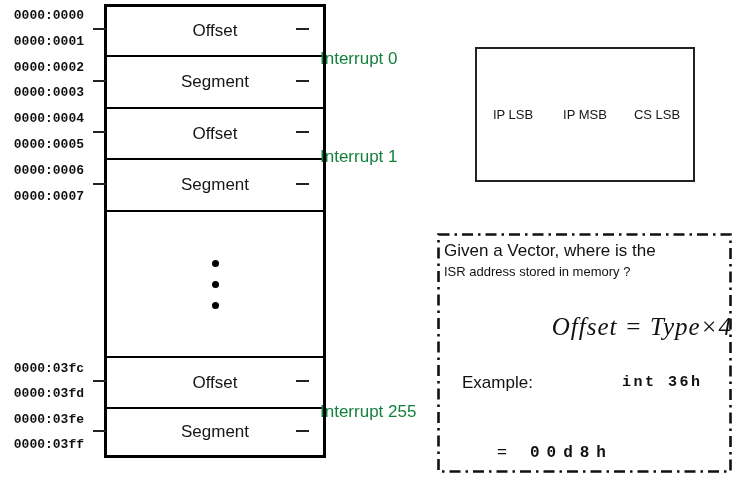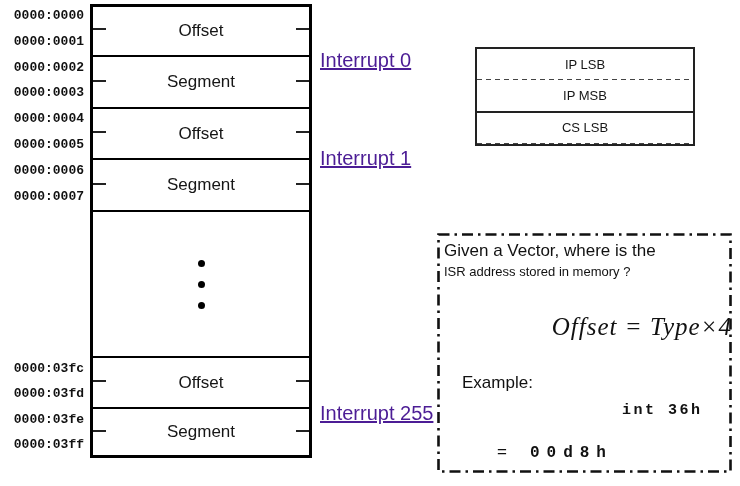--- a/index.html
+++ b/index.html
@@ -1,58 +1,58 @@
 <!DOCTYPE html>
 <html><head>
 <meta charset="utf-8">
 <style>
   html,body{margin:0;padding:0;background:#fff;}
   .canvas{position:relative;width:740px;height:486px;background:#ffffff;overflow:hidden;
           font-family:"Liberation Sans",sans-serif;color:#111;}
 
   
-  .memtable{position:absolute;left:90px;top:4px;width:216px;height:448px;
+  .memtable{position:absolute;left:104px;top:4px;width:216px;height:448px;
             border:3px solid #000;display:flex;flex-direction:column;}
   .memrow{display:flex;align-items:center;justify-content:center;
           font-size:17px;color:#161616;}
   .hdiv{height:2px;background:#000;flex:none;}
   .ellipsis-row{display:flex;flex-direction:column;align-items:center;justify-content:center;gap:14px;}
   .dot{width:7px;height:7px;border-radius:50%;background:#000;}
 
   
   .addr{position:absolute;left:0;width:84px;text-align:right;
         font-family:Liberation Mono, monospace;font-weight:bold;font-size:13px;
         line-height:16px;color:#111;white-space:pre;}
 
   
   .tick{position:absolute;height:2px;width:13px;background:#222;}
 
   
-  .intlabel{position:absolute;left:320px;font-size:20px;color:#4c1d95;white-space:nowrap;text-decoration:underline;}
+  .intlabel{position:absolute;left:320px;font-size:17px;color:#15803d;white-space:nowrap;}
 
   
-  .regtable{position:absolute;left:475px;top:47px;width:220px;height:99px;
-            border:2px solid #222;display:flex;flex-direction:column;box-sizing:border-box;}
+  .regtable{position:absolute;left:475px;top:47px;width:220px;height:135px;
+            border:2px solid #222;display:flex;flex-direction:row;box-sizing:border-box;align-items:center;}
   .regrow{flex:1;display:flex;align-items:center;justify-content:center;
           font-size:13px;color:#161616;}
   .dashline{height:1px;flex:none;
             background:repeating-linear-gradient(to right,#444 0 5px,transparent 5px 9px);}
   .solidline{height:2px;flex:none;background:#222;}
 
   
   .notebox{position:absolute;left:437px;top:233px;width:295px;height:240px;}
   .notebox svg{position:absolute;left:0;top:0;}
   .q1{position:absolute;left:7px;top:8px;font-size:17px;white-space:nowrap;}
   .q2{position:absolute;left:7px;top:31px;font-size:13px;white-space:nowrap;}
   .formula{position:absolute;left:0;top:80px;width:100%;text-align:right;padding-left:14px;
            box-sizing:border-box;font-family:"Liberation Serif",serif;font-style:italic;
            font-size:25px;letter-spacing:1px;white-space:nowrap;}
   .example-label{position:absolute;left:25px;top:140px;font-size:17px;}
   .example-code{position:absolute;left:185px;top:141px;font-family:"Liberation Mono",monospace;
-                font-weight:bold;font-size:15px;letter-spacing:2.5px;white-space:pre;margin-top:28px;}
+                font-weight:bold;font-size:15px;letter-spacing:2.5px;white-space:pre;}
   .calc1{position:absolute;left:25px;top:189px;font-size:17px;white-space:nowrap;}
   .calc2{position:absolute;left:60px;top:209px;font-size:17px;display:flex;align-items:baseline;}
   .calc2 .code{font-family:"Liberation Mono",monospace;font-weight:bold;font-size:16px;
                letter-spacing:7px;margin-left:23px;}
 </style>
 </head>
 <body>
 
 <div class="canvas">
 

